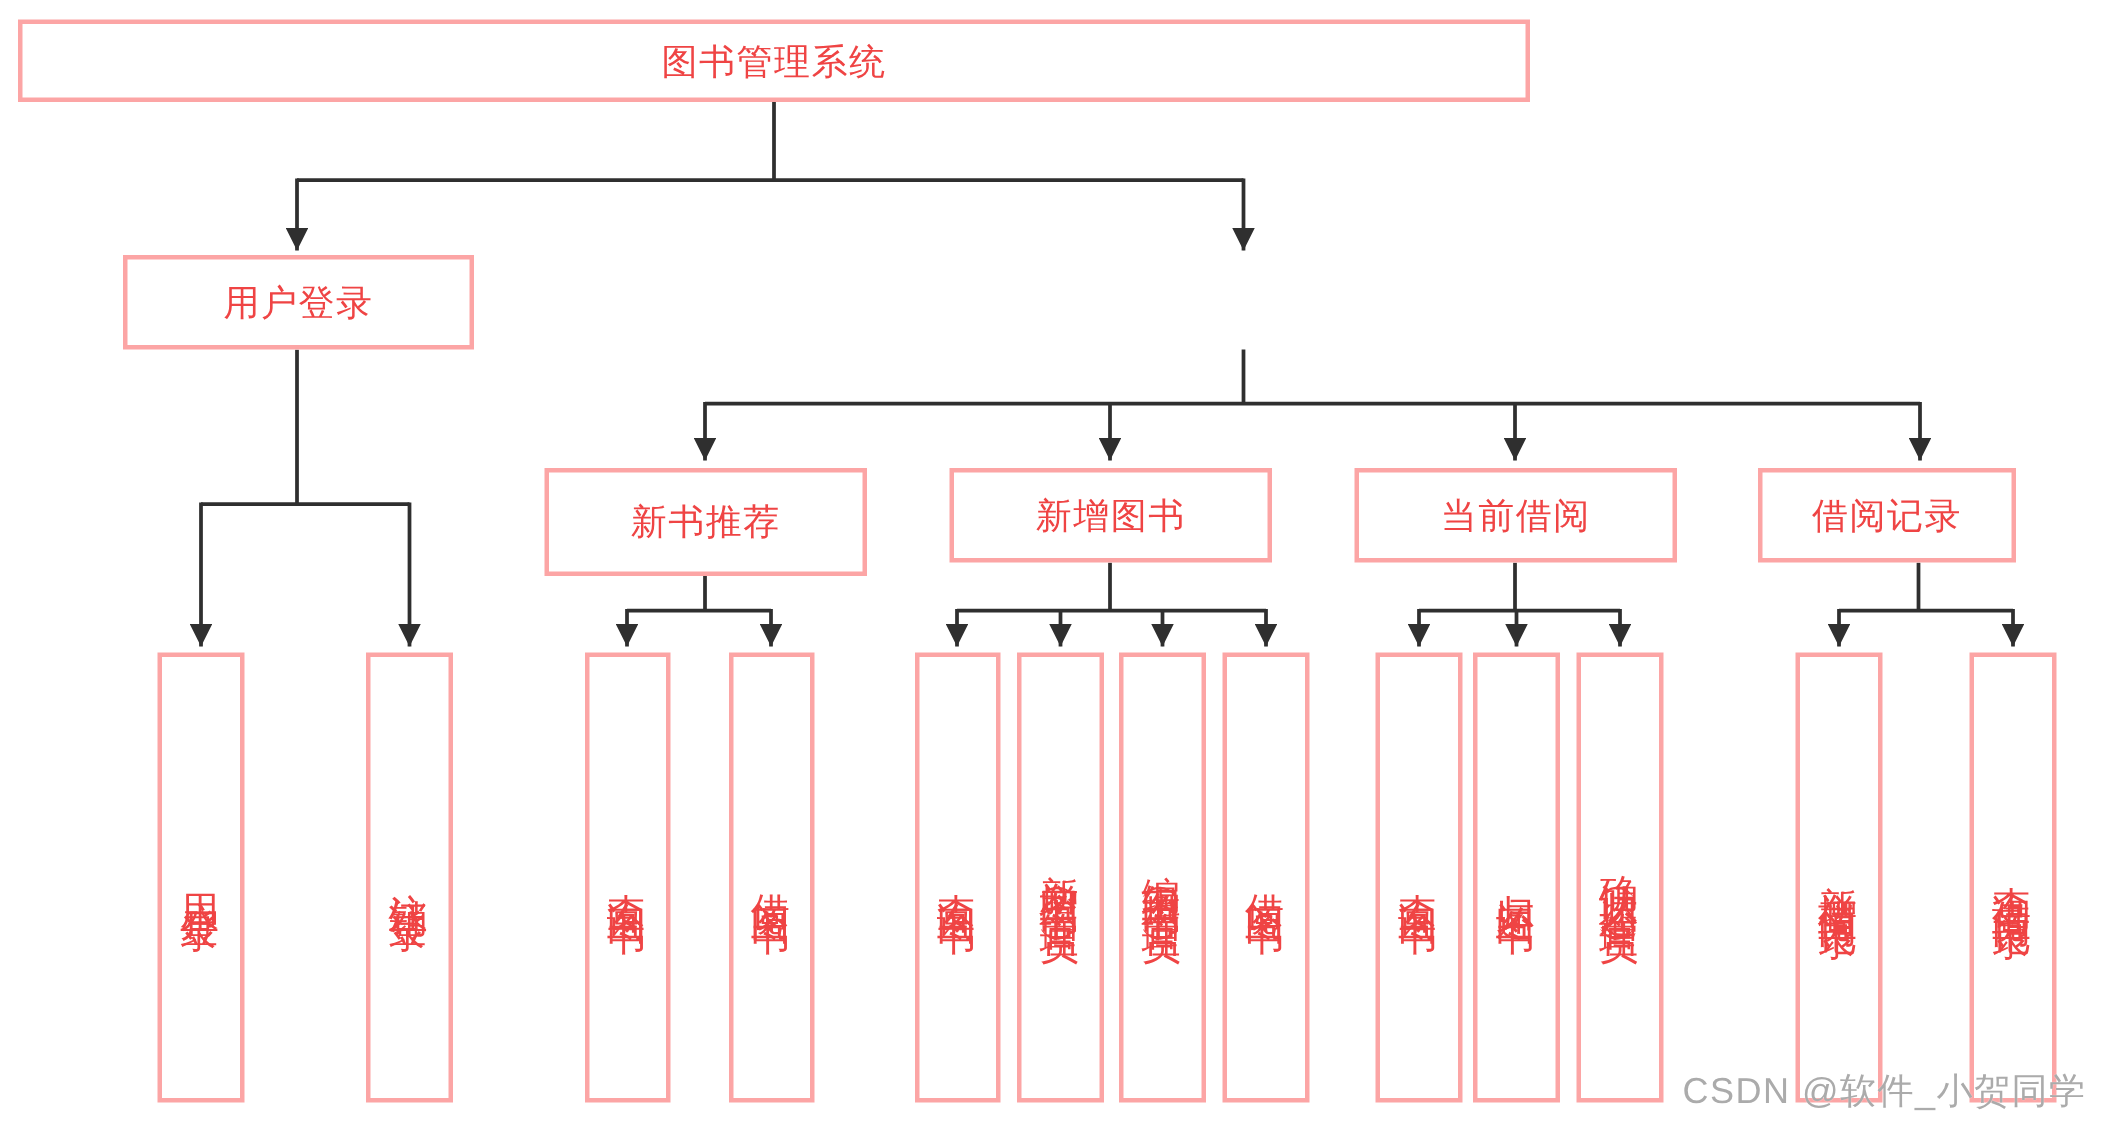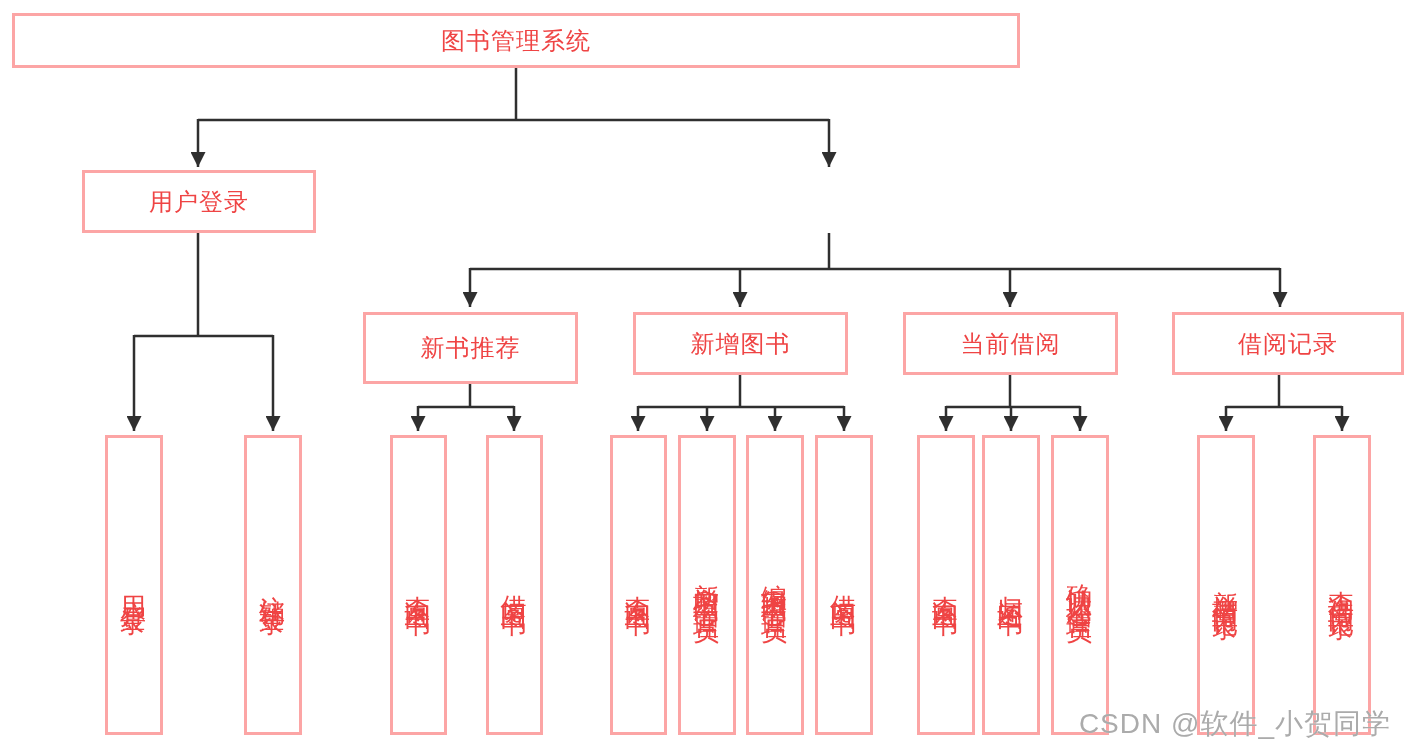--- a/index.html
+++ b/index.html
@@ -28,21 +28,21 @@
   .vbox span {
     writing-mode: vertical-rl;
     text-orientation: mixed;
     letter-spacing: 5px;
     white-space: nowrap;
   }
   .watermark {
     position: absolute;
     right: 14px;
     bottom: 4px;
-    font-size: 28px;
+    font-size: 24px;
     color: #ababab;
     letter-spacing: 1px;
     text-shadow: 0 0 1px rgba(255,255,255,0.6);
   }
 </style>
 </head>
 <body>
 
 <div class="stage">
 
@@ -106,21 +106,21 @@
 
   <div class="box hbox" style="left:363px; top:312px; width:215px; height:72px;">
     <span>新书推荐</span>
   </div>
   <div class="box hbox" style="left:633px; top:312px; width:215px; height:63px;">
     <span>新增图书</span>
   </div>
   <div class="box hbox" style="left:903px; top:312px; width:215px; height:63px;">
     <span>当前借阅</span>
   </div>
-  <div class="box hbox" style="left:1172px; top:312px; width:232px; height:63px;">
+  <div class="box hbox" style="left:1172px; top:312px; width:172px; height:63px;">
     <span>借阅记录</span>
   </div>
 
   <div class="box vbox" style="left:105px; top:435px; width:58px; height:300px;">
     <span>用户登录</span>
   </div>
   <div class="box vbox" style="left:244px; top:435px; width:58px; height:300px;">
     <span>注销登录</span>
   </div>
 

